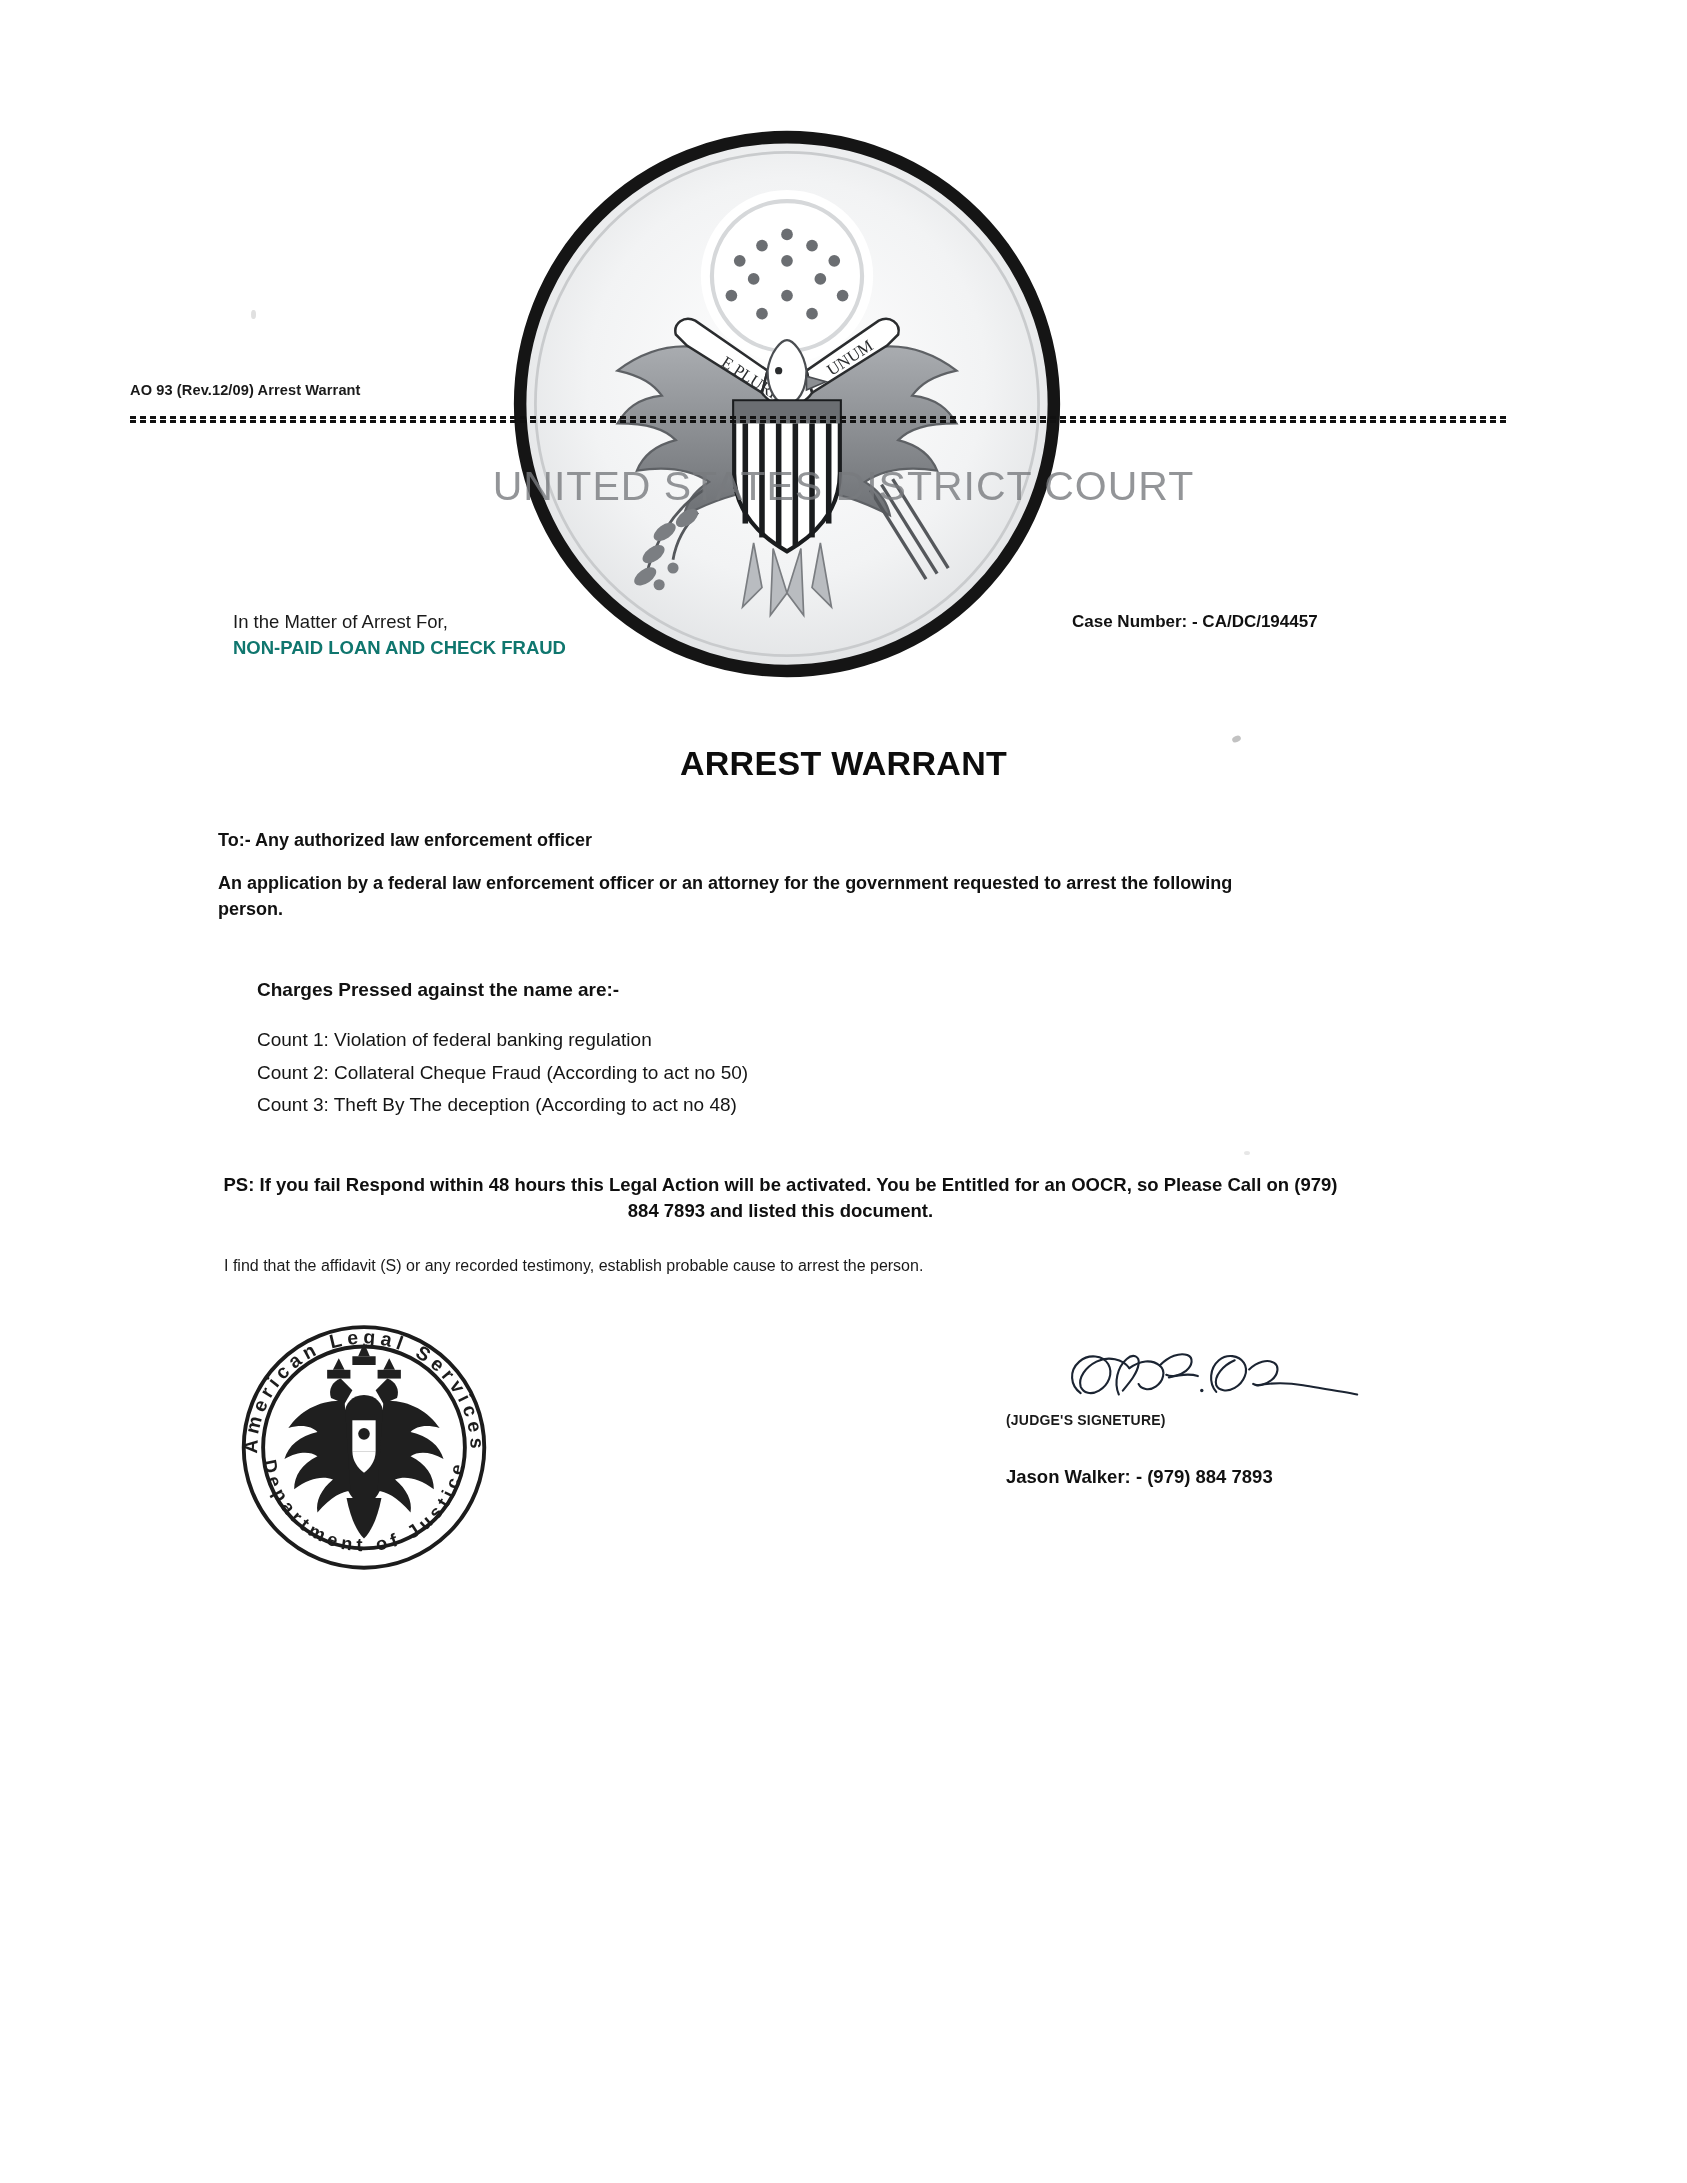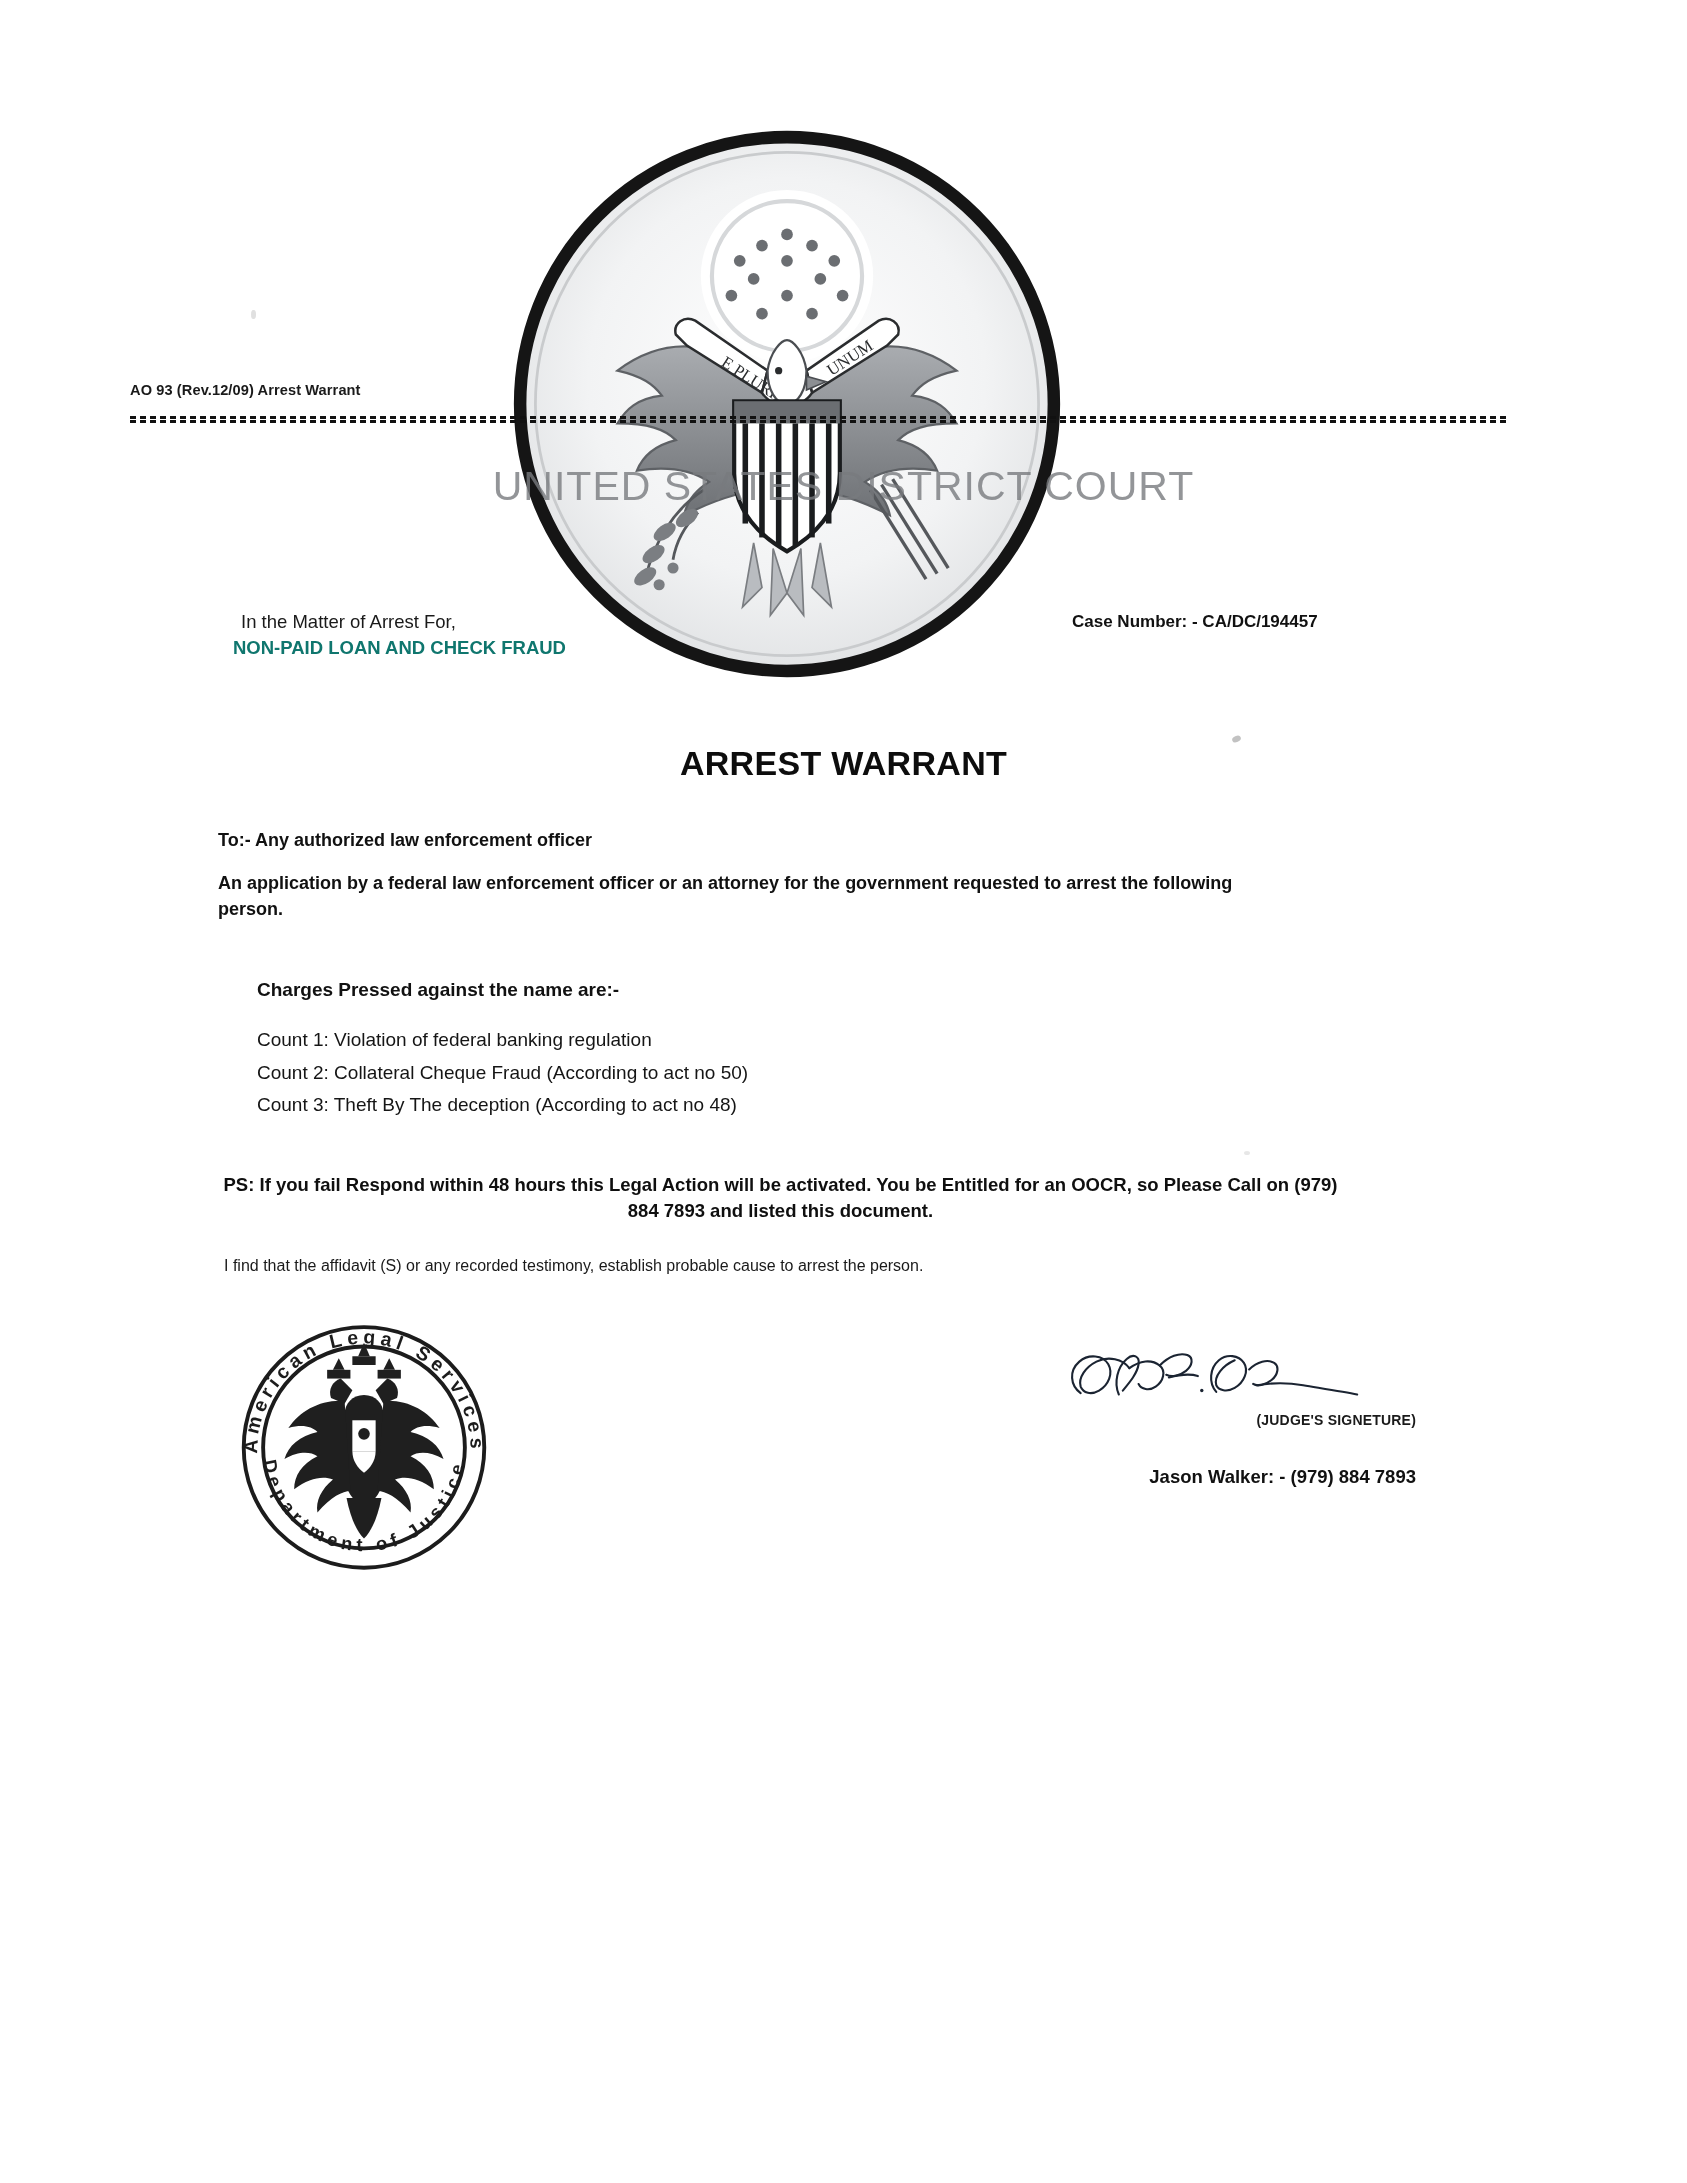--- a/index.html
+++ b/index.html
@@ -89,21 +89,21 @@
 
   
   .matter {
     position: absolute;
     left: 233px;
     top: 609px;
     z-index: 6;
     font-size: 18.5px;
     line-height: 1.42;
   }
-  .matter .l1 { font-weight: normal; color: #1a1a1a; margin-left: 8px; }
+  .matter .l1 { font-weight: normal; color: #1a1a1a; }
   .matter .l2 { font-weight: bold; color: #0f766e; }
 
   .caseno {
     position: absolute;
     left: 1072px;
     top: 612px;
     z-index: 6;
     font-size: 17px;
     font-weight: bold;
     white-space: nowrap;
@@ -203,21 +203,21 @@
   }
   .stamp svg { display: block; width: 100%; height: 100%; }
 
   
   .sig-block {
     position: absolute;
     left: 1006px;
     top: 1330px;
     width: 410px;
     z-index: 6;
-    text-align: right;
+    text-align: left;
   }
   .sig-svg { width: 344px; height: 79px; display: block; margin: 0 auto; }
   .sig-cap {
     font-size: 14px;
     font-weight: bold;
     letter-spacing: 0.2px;
     color: #1a1a1a;
     margin-top: 2.6px;
   }
   .sig-name {

